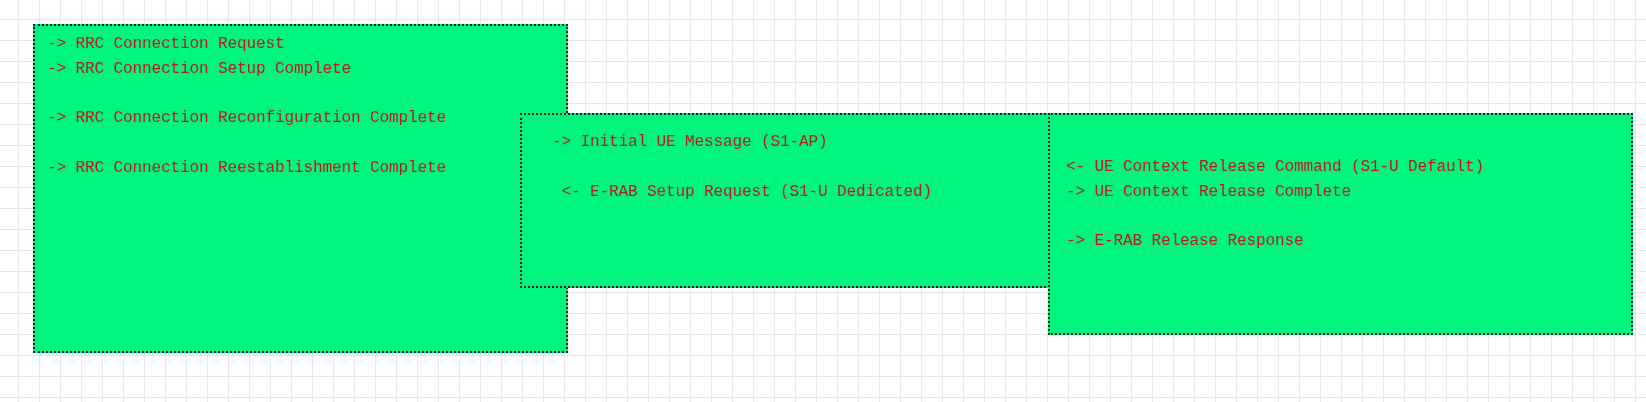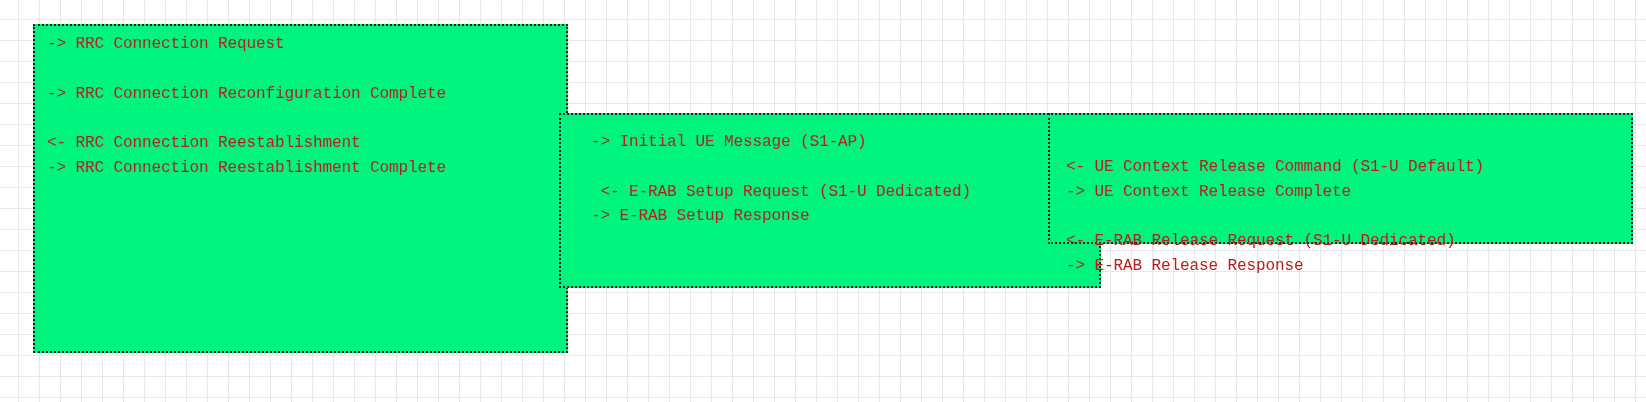--- a/index.html
+++ b/index.html
@@ -60,69 +60,67 @@
     top: 24px;
     width: 535px;
     height: 329px;
   }
   #box-rrc .msg-lines {
     padding: 6px 0 0 12px;
   }
 
   
   #box-s1ap-setup {
-    left: 559px;
+    left: 520px;
     top: 113px;
     width: 542px;
     height: 175px;
   }
   #box-s1ap-setup .msg-lines {
     padding: 15px 0 0 30px;
   }
 
   
   #box-s1ap-release {
     left: 1048px;
     top: 113px;
     width: 585px;
-    height: 131px;
+    height: 222px;
   }
   #box-s1ap-release .msg-lines {
     padding: 40px 0 0 16px;
   }
 </style>
 </head>
 <body>
 
 <div id="canvas">
 
   <div class="msg-box" id="box-rrc">
     <div class="msg-lines">
       <div class="msg-line">-&gt; RRC Connection Request</div>
+      <div class="msg-line">-&gt; RRC Connection Setup Complete</div>
       <div class="msg-line blank"></div>
       <div class="msg-line">-&gt; RRC Connection Reconfiguration Complete</div>
       <div class="msg-line blank"></div>
-      <div class="msg-line">&lt;- RRC Connection Reestablishment</div>
       <div class="msg-line">-&gt; RRC Connection Reestablishment Complete</div>
       <div class="msg-line blank"></div>
     </div>
   </div>
 
   <div class="msg-box" id="box-s1ap-setup">
     <div class="msg-lines">
       <div class="msg-line">-&gt; Initial UE Message (S1-AP)</div>
       <div class="msg-line blank"></div>
       <div class="msg-line"> &lt;- E-RAB Setup Request (S1-U Dedicated)</div>
-      <div class="msg-line">-&gt; E-RAB Setup Response</div>
     </div>
   </div>
 
   <div class="msg-box" id="box-s1ap-release">
     <div class="msg-lines">
       <div class="msg-line">&lt;- UE Context Release Command (S1-U Default)</div>
       <div class="msg-line">-&gt; UE Context Release Complete</div>
       <div class="msg-line blank"></div>
-      <div class="msg-line">&lt;- E-RAB Release Request (S1-U Dedicated)</div>
       <div class="msg-line">-&gt; E-RAB Release Response</div>
     </div>
   </div>
 
 </div>
 
 </body></html>

